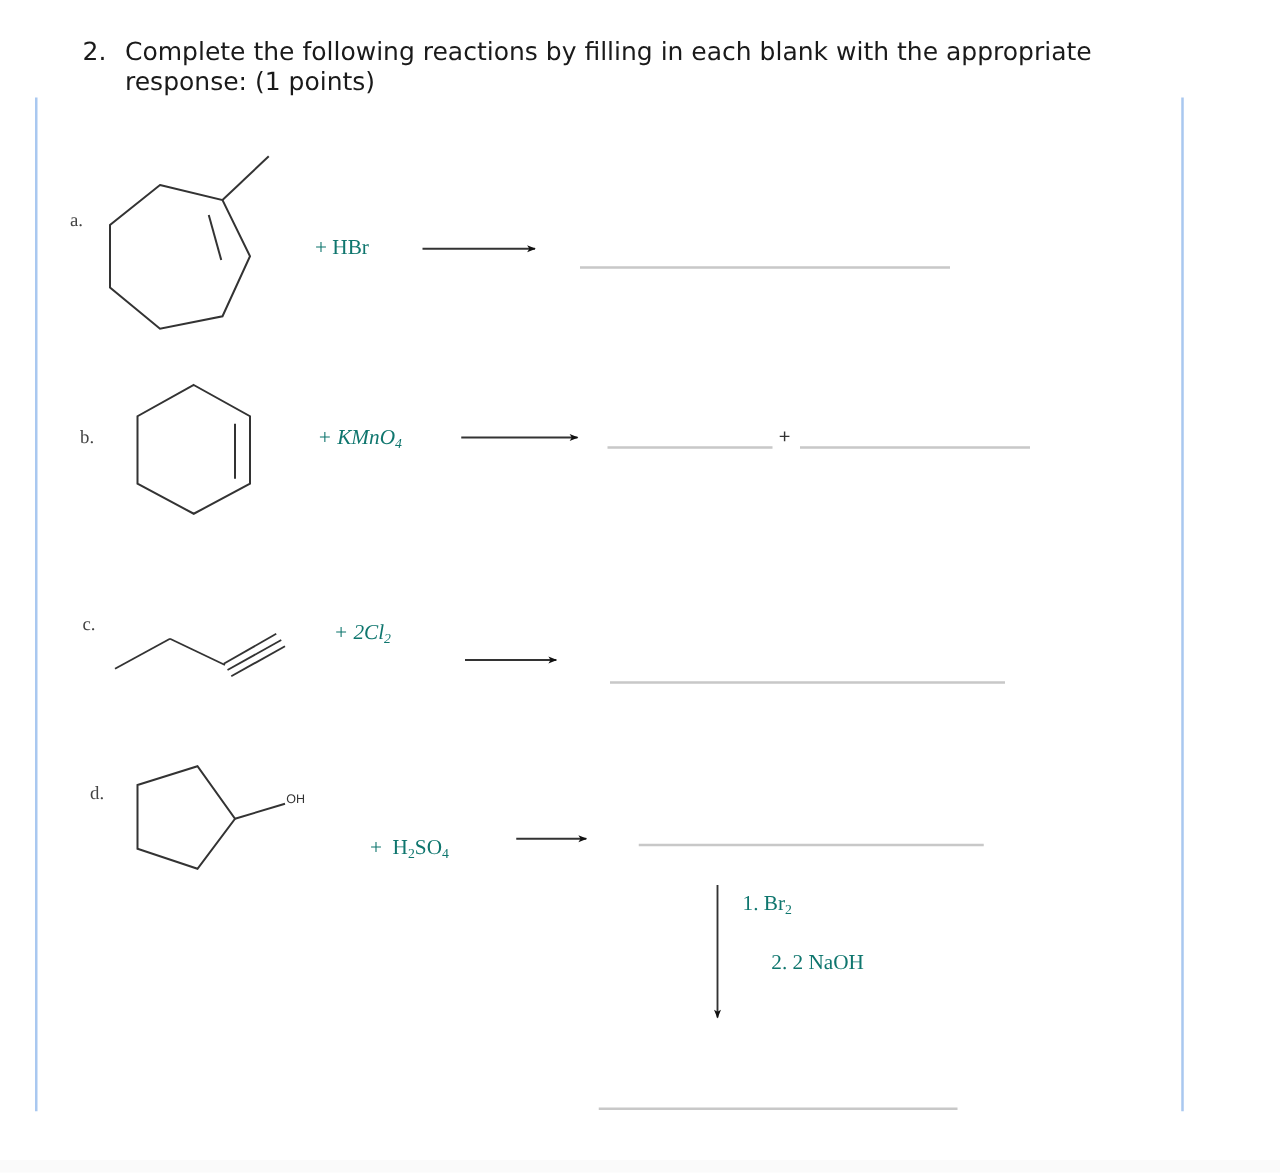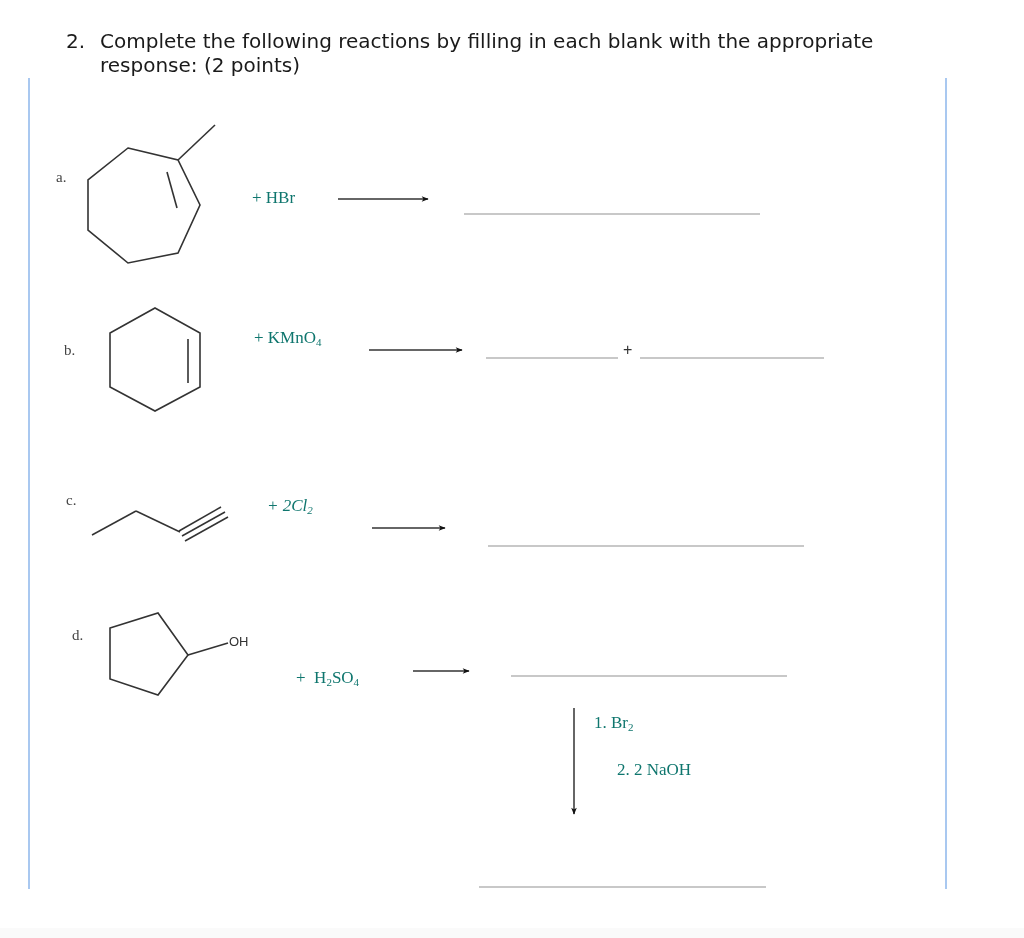--- a/index.html
+++ b/index.html
@@ -16,30 +16,30 @@
   .title .num { position: absolute; left: 0; top: 0; }
   .title .text { position: absolute; left: 34px; top: 0; width: 850px; }
   .vborder { position: absolute; width: 2px; background: #a9c8f0; top: 78px; height: 811px; }
   .serif { font-family: "Liberation Serif", "DejaVu Serif", serif; color: #0f766e; position: absolute; white-space: nowrap; }
   .label { font-size: 15px; color: #444; }
   .reagent { font-size: 17px; }
   .reagent sub { font-size: 11px; vertical-align: -3px; }
   .blank { position: absolute; height: 2px; background: #c8c8c8; }
   .plus { position: absolute; font-family: "Liberation Sans", sans-serif; font-size: 16px; color: #333; }
   svg.struct { position: absolute; left: 0; top: 0; }
-  .oh { position: absolute; font-family: "Liberation Sans", sans-serif; font-size: 13px; color: #333; }
+  .oh { position: absolute; font-family: "Liberation Sans", sans-serif; font-size: 10px; color: #333; }
 </style>
 </head>
 <body>
 
 <div class="bottom-strip"></div>
 
 <div class="title">
   <span class="num">2.</span>
-  <span class="text">Complete the following reactions by filling in each blank with the appropriate response: (2 points)</span>
+  <span class="text">Complete the following reactions by filling in each blank with the appropriate response: (1 points)</span>
 </div>
 
 <div class="vborder" style="left:28px;"></div>
 <div class="vborder" style="left:945px;"></div>
 
 <svg class="struct" width="1024" height="938">
   <defs>
     <marker id="ah" viewBox="0 0 10 10" refX="9" refY="5" markerWidth="9" markerHeight="7" orient="auto" markerUnits="userSpaceOnUse">
       <path d="M0,1 L10,5 L0,9 L2.5,5 Z" fill="#111"></path>
     </marker>
@@ -77,21 +77,21 @@
 </svg>
 
 <span class="serif label" style="left:56px; top:169px;">a.</span>
 <span class="serif label" style="left:64px; top:342px;">b.</span>
 <span class="serif label" style="left:66px; top:492px;">c.</span>
 <span class="serif label" style="left:72px; top:627px;">d.</span>
 
 <span class="serif reagent" style="left:252px; top:188px;">
   <span>+ HBr</span>
 </span>
-<span class="serif reagent" style="left:254px; top:328px;">
+<span class="serif reagent" style="left:254px; top:340px;font-style:italic;">
   <span>+ KMnO</span><sub>4</sub>
 </span>
 <span class="serif reagent" style="left:267px; top:496px;font-style:italic;">
   <span>+ 2Cl</span><sub>2</sub>
 </span>
 <span class="serif reagent" style="left:296px; top:652px; white-space:pre;margin-top:16px;"><span>+  H</span><sub>2</sub><span>SO</span><sub>4</sub></span>
 
 <span class="oh" style="left:229px; top:634px;">OH</span>
 
 <span class="serif reagent" style="left:594px; top:713px;text-align:center;">

